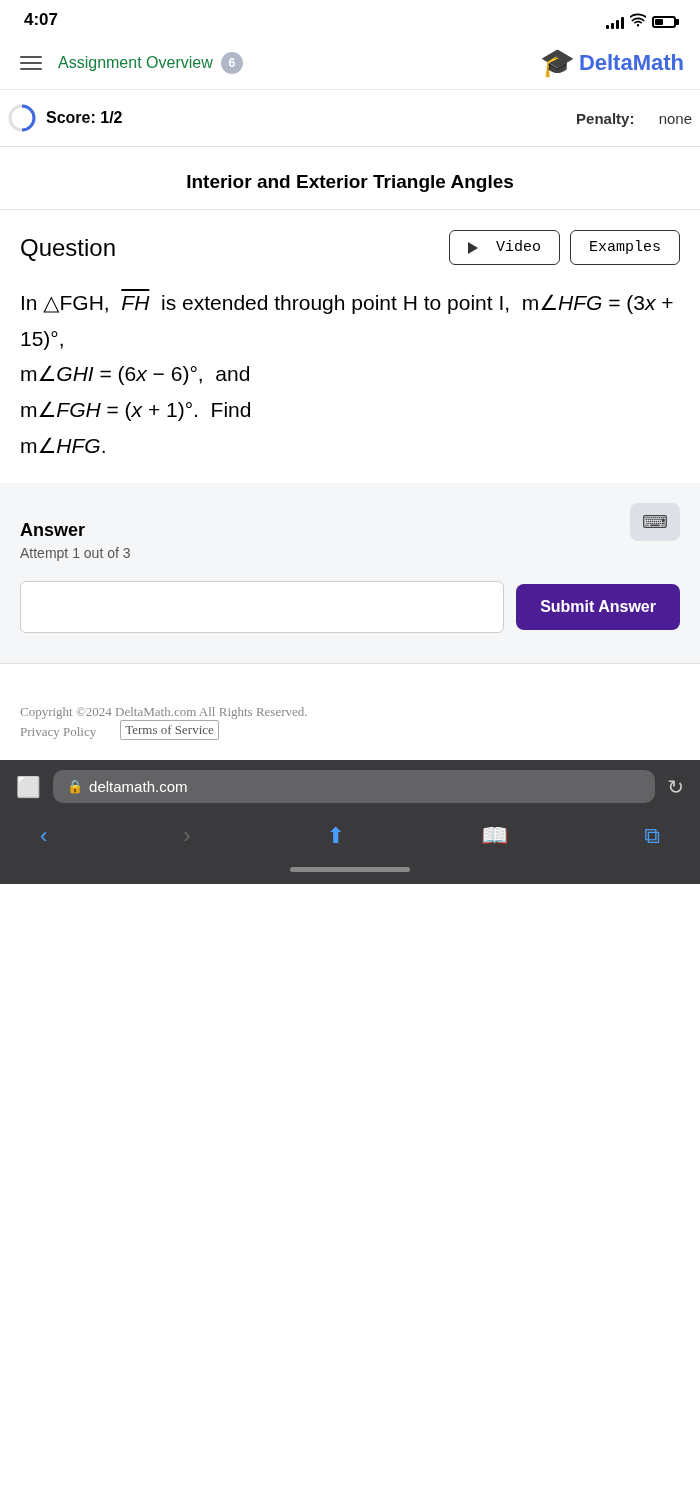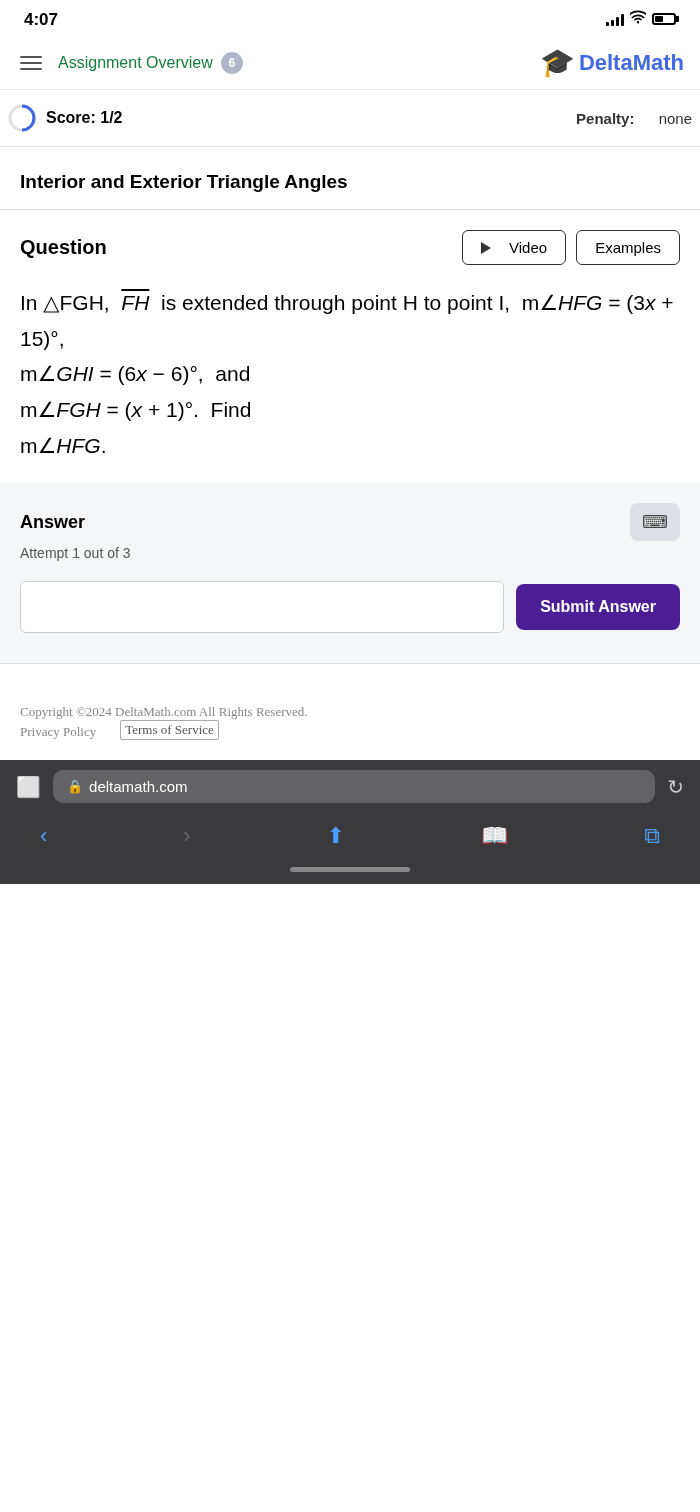--- a/index.html
+++ b/index.html
@@ -9,21 +9,21 @@
       background: #fff;
       width: 700px;
       min-height: 1512px;
       overflow-x: hidden;
     }
 
     
     .status-bar {
       display: flex;
       justify-content: space-between;
-      align-items: flex-start;
+      align-items: flex-end;
       padding: 10px 24px 6px 24px;
       background: #fff;
     }
     .status-time {
       font-size: 17px;
       font-weight: 600;
       color: #000;
     }
     .status-icons {
       display: flex;
@@ -175,49 +175,51 @@
       margin-left: 20px;
     }
 
     
     .section-title {
       padding: 24px 20px 16px 20px;
       font-size: 19px;
       font-weight: 700;
       color: #000;
       border-bottom: 1px solid #e0e0e0;
+      text-align: center;
     }
 
     
     .question-header {
       display: flex;
       align-items: center;
       justify-content: space-between;
       padding: 20px 20px 0 20px;
     }
     .question-label {
-      font-size: 20px;
-      font-weight: 700;
+      font-size: 24px;
+      font-weight: 400;
       color: #000;
     }
     .btn-group {
       display: flex;
       gap: 10px;
     }
     .btn-outline {
       border: 1.5px solid #333;
       background: #fff;
       border-radius: 6px;
       padding: 8px 18px;
       font-size: 15px;
       cursor: pointer;
       display: flex;
       align-items: center;
       gap: 18px;
       color: #000;
+      font-family: Liberation Mono, monospace;
     }
     .play-icon {
       display: inline-block;
       width: 0;
       height: 0;
       border-top: 6px solid transparent;
       border-bottom: 6px solid transparent;
       border-left: 10px solid #333;
     }
 
@@ -234,21 +236,21 @@
     }
 
     
     .answer-section {
       background: #f5f6f8;
       margin: 0 0;
       padding: 20px 20px 30px 20px;
     }
     .answer-header {
       display: flex;
-      align-items: center;
+      align-items: flex-end;
       justify-content: space-between;
       margin-bottom: 4px;
     }
     .answer-label {
       font-size: 18px;
       font-weight: 700;
       color: #000;
     }
     .keyboard-btn {
       background: #dde0e6;

